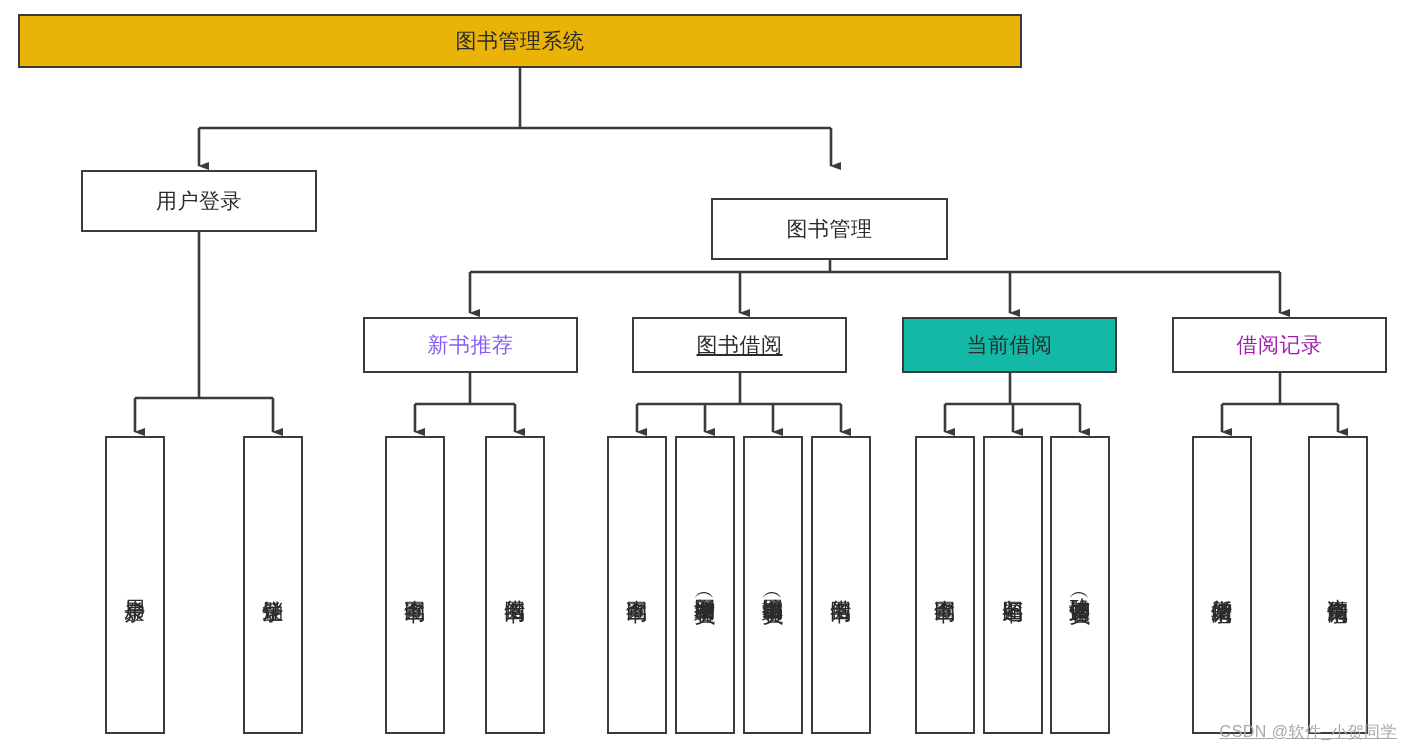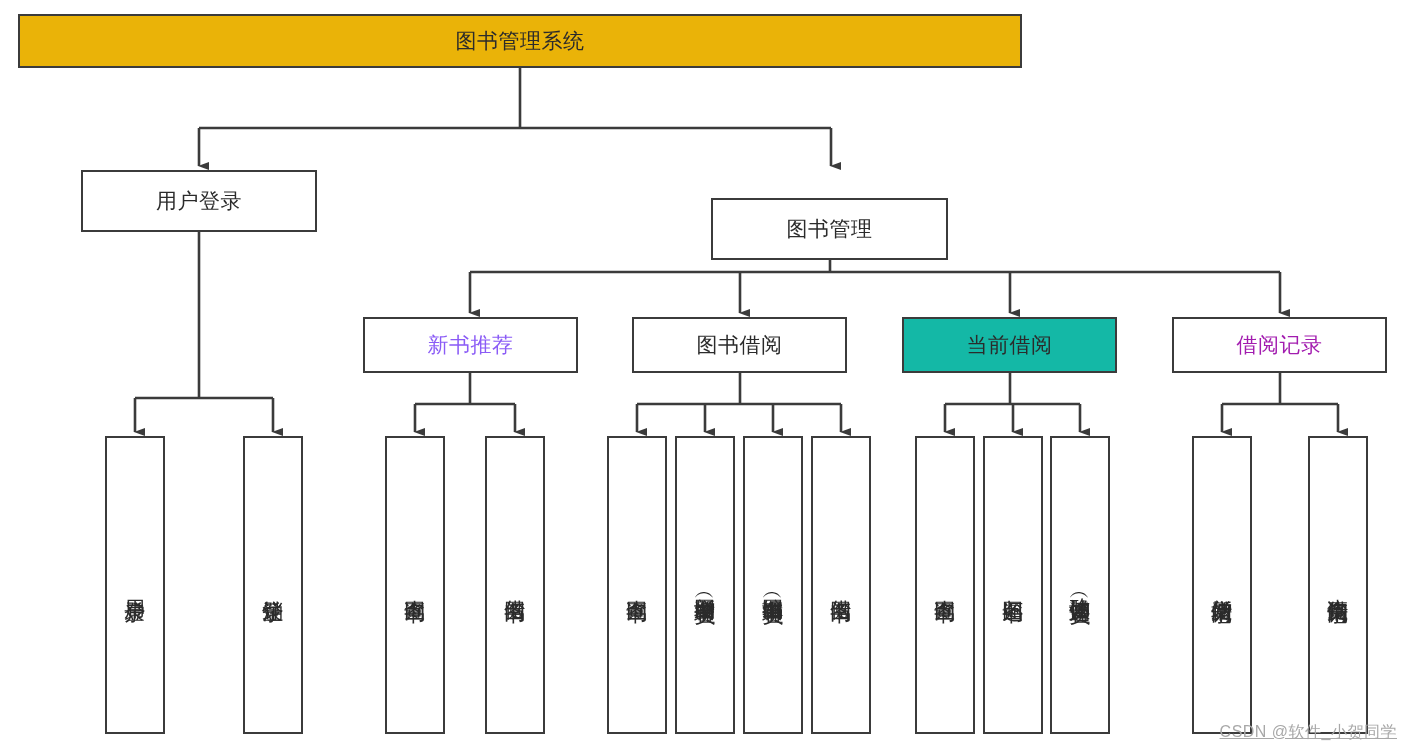--- a/index.html
+++ b/index.html
@@ -147,21 +147,21 @@
   <div class="node horizontal" id="node-l2-0" style="left: 81px; top: 170px; width: 236px; height: 62px; border-color: rgb(59, 59, 59); background: rgb(255, 255, 255); color: rgb(43, 43, 43);">
     <span class="node-label-h">用户登录</span>
   </div>
   <div class="node horizontal" id="node-l2-1" style="left: 711px; top: 170px; width: 237px; height: 62px; border-color: rgb(59, 59, 59); background: rgb(255, 255, 255); color: rgb(43, 43, 43); margin-top: 28px;">
     <span class="node-label-h">图书管理</span>
   </div>
 
   <div class="node horizontal" id="node-l3-0" style="left: 363px; top: 317px; width: 215px; height: 56px; border-color: rgb(59, 59, 59); background: rgb(255, 255, 255); color: #8b5cf6;">
     <span class="node-label-h">新书推荐</span>
   </div>
-  <div class="node horizontal" id="node-l3-1" style="left: 632px; top: 317px; width: 215px; height: 56px; border-color: rgb(59, 59, 59); background: rgb(255, 255, 255); color: rgb(43, 43, 43);">
+  <div class="node horizontal" id="node-l3-1" style="left: 632px; top: 317px; width: 215px; height: 56px; border-color: rgb(59, 59, 59); background: rgb(255, 255, 255); color: rgb(43, 43, 43); text-decoration: underline;">
     <span class="node-label-h">图书借阅</span>
   </div>
   <div class="node horizontal" id="node-l3-2" style="left: 902px; top: 317px; width: 215px; height: 56px; border-color: rgb(59, 59, 59); background: #14b8a6; color: rgb(43, 43, 43);">
     <span class="node-label-h">当前借阅</span>
   </div>
   <div class="node horizontal" id="node-l3-3" style="left: 1172px; top: 317px; width: 215px; height: 56px; border-color: rgb(59, 59, 59); background: rgb(255, 255, 255); color: #a21caf;">
     <span class="node-label-h">借阅记录</span>
   </div>
 
   <div class="node vertical" id="node-leaf-0" style="left: 105px; top: 436px; width: 60px; height: 298px; border-color: rgb(59, 59, 59); background: rgb(255, 255, 255); color: rgb(43, 43, 43);">

